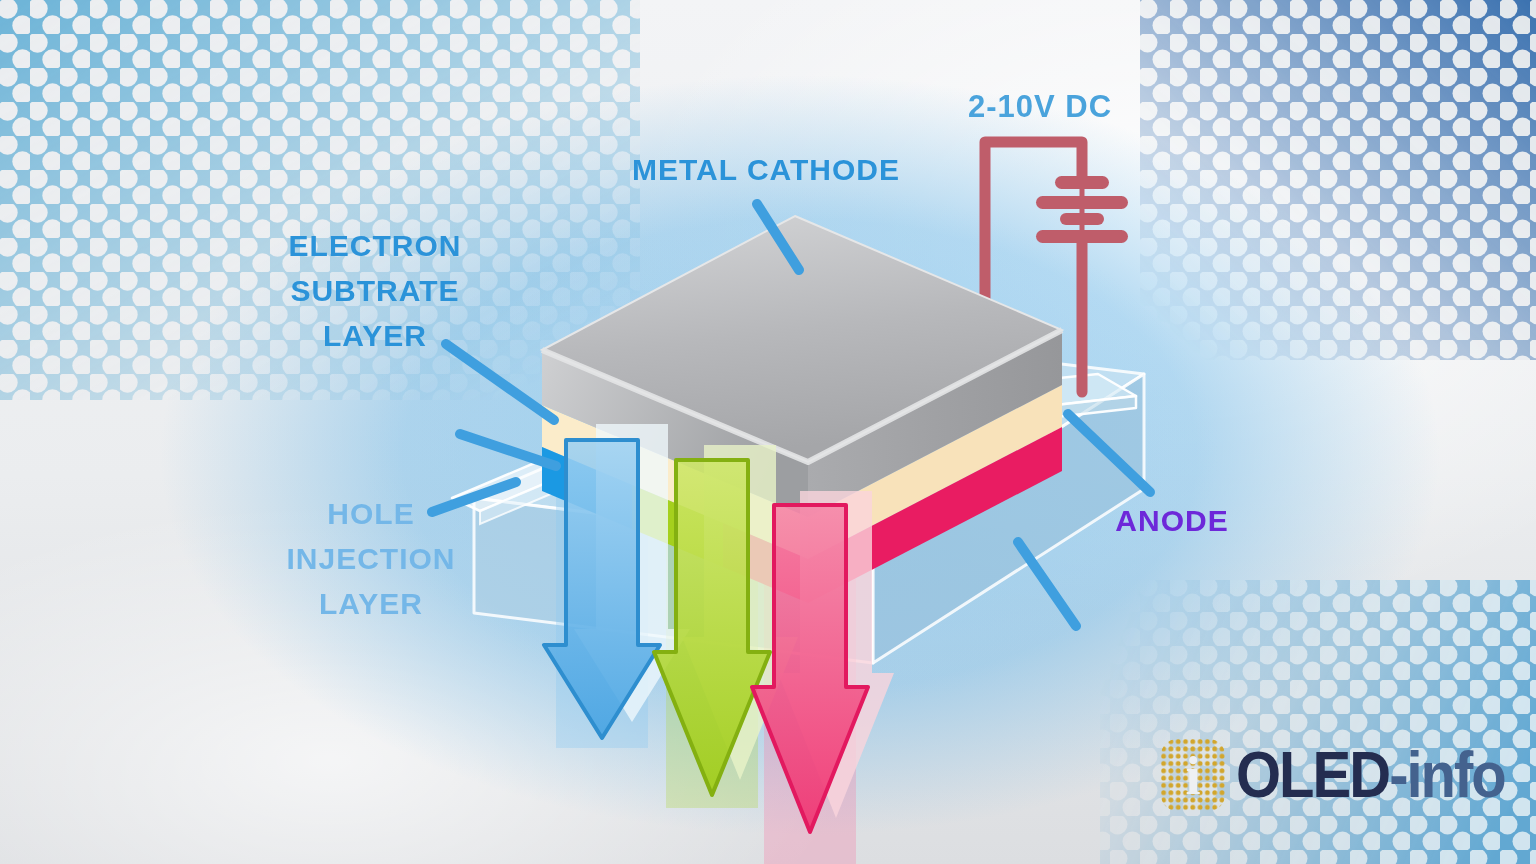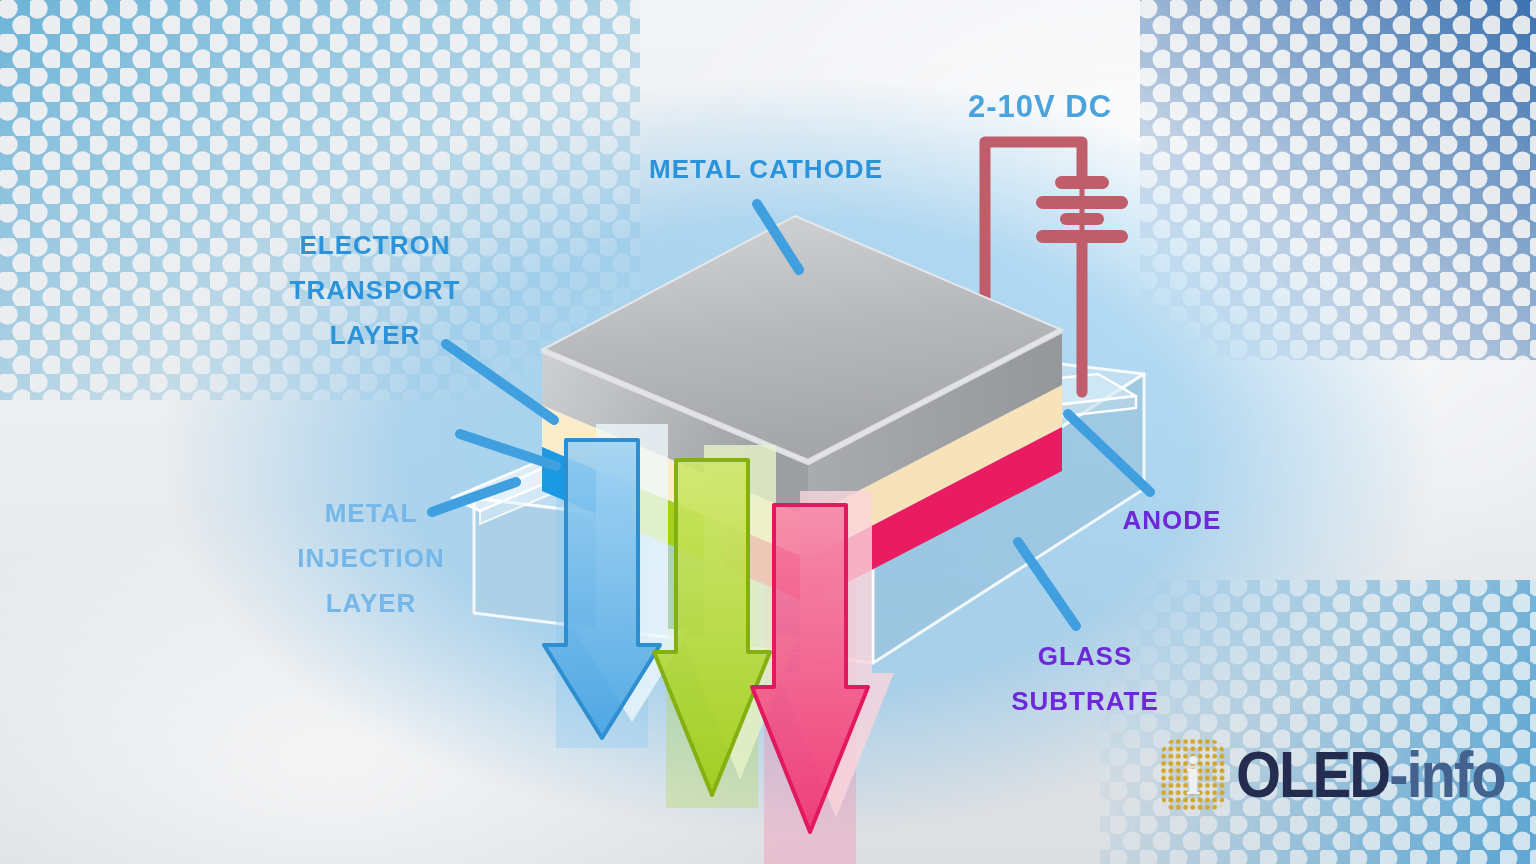--- a/index.html
+++ b/index.html
@@ -6,21 +6,21 @@
   body{
     width:1536px;height:864px;overflow:hidden;position:relative;
     font-family:"Liberation Sans",sans-serif;
     background:#e9ebed;
   }
   #stage{position:absolute;left:0;top:0;width:1536px;height:864px;}
   svg.scene{position:absolute;left:0;top:0;}
   .label{
     position:absolute;transform:translate(-50%,-50%);
     font-weight:bold;text-align:center;white-space:pre-line;
-    letter-spacing:1px;line-height:45px;font-size:26px;
+    letter-spacing:1px;line-height:45px;font-size:30px;
     user-select:none;
   }
   .lbl-bright{color:#2b93d9;}
   .lbl-mid{color:#6d28d9;}
   .lbl-light{color:#74b7e8;}
   .lbl-volt{color:#4aa3dc;font-size:31px;}
   #logo{
     position:absolute;left:1160px;top:738px;display:flex;align-items:center;gap:10px;
   }
   #logo .wordmark{
@@ -213,28 +213,26 @@
     <line x1="460" y1="434" x2="556" y2="466"></line>
     <line x1="432" y1="512" x2="516" y2="482"></line>
     <line x1="1068" y1="414" x2="1150" y2="492"></line>
     <line x1="1018" y1="542" x2="1076" y2="626"></line>
   </g>
 </svg>
 
 <div class="label lbl-volt" style="left:1040px;top:106px;">2-10V DC</div>
 <div class="label lbl-bright" style="left:766px;top:169px;">METAL CATHODE</div>
 <div class="label lbl-bright" style="left:375px;top:290px;">ELECTRON
-TRANSPORT
+SUBTRATE
 LAYER</div>
-<div class="label lbl-light" style="left:371px;top:558px;">METAL
+<div class="label lbl-light" style="left:371px;top:558px;">HOLE
 INJECTION
 LAYER</div>
 <div class="label lbl-mid" style="left:1172px;top:520px;">ANODE</div>
-<div class="label lbl-mid" style="left:1085px;top:679px;">GLASS
-SUBTRATE</div>
 
 <div id="logo">
   <svg width="66" height="74" viewBox="0 0 66 74">
     <defs>
       <pattern id="goldDots" width="7.3" height="7.3" patternUnits="userSpaceOnUse">
         <circle cx="3.6" cy="3.6" r="2.4" fill="#d2a62c"></circle>
       </pattern>
     </defs>
     <rect x="1" y="1" width="64" height="72" rx="16" fill="url(#goldDots)"></rect>
     <text x="33" y="56" text-anchor="middle" font-family="Liberation Serif, serif" font-weight="bold" font-size="54" fill="#eef0f2">i</text>

